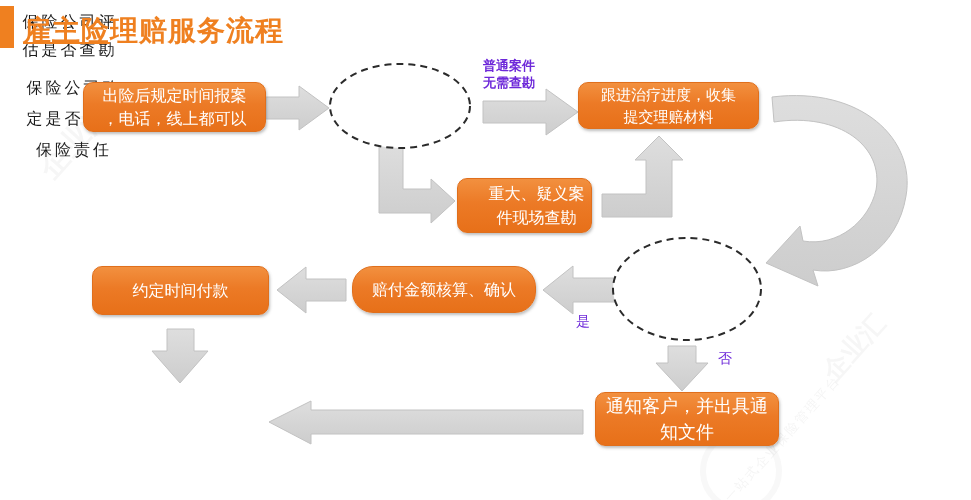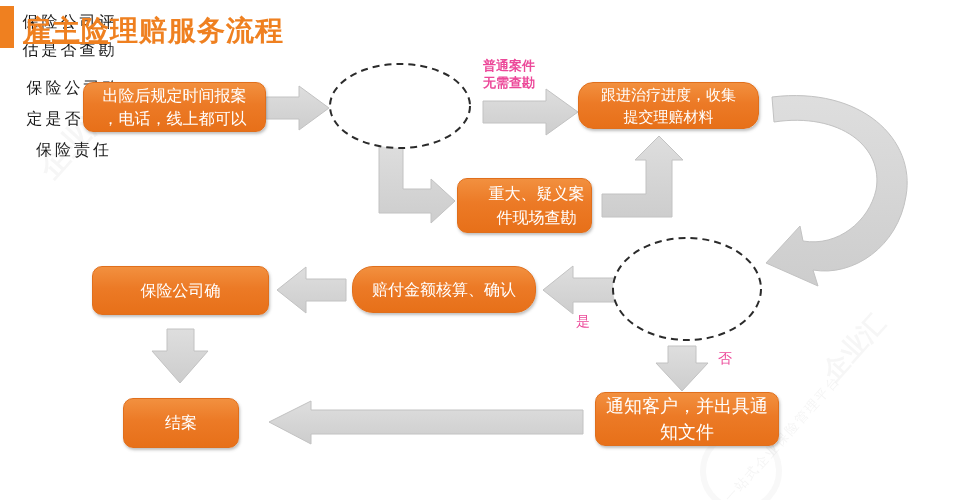--- a/index.html
+++ b/index.html
@@ -18,35 +18,35 @@
   
   .node{
     box-sizing:border-box;display:flex;align-items:center;justify-content:center;
     text-align:center;color:#fff;font-weight:500;
     background:linear-gradient(180deg,#F2903F 0%,#EC7A26 45%,#E77019 100%);
     border:1px solid #E06F1C;border-radius:10px;
     box-shadow:1px 2px 3px rgba(110,110,110,.45);
     white-space:pre-line;line-height:1.45;
   }
   .n-report {left:83px; top:82px; width:183px;height:50px;font-size:16px;}
-  .n-follow {left:578px;top:82px; width:181px;height:47px;font-size:15px;border-radius:15px;}
+  .n-follow {left:578px;top:82px; width:181px;height:47px;font-size:15px;}
   .n-survey {left:457px;top:178px;width:135px;height:55px;font-size:16px;padding-left:24px;}
   .n-settle {left:352px;top:266px;width:184px;height:47px;font-size:16px;border-radius:21px;}
   .n-pay    {left:92px; top:266px;width:177px;height:49px;font-size:16px;}
   .n-close  {left:123px;top:398px;width:116px;height:50px;font-size:16px;}
   .n-notify {left:595px;top:392px;width:184px;height:54px;font-size:18px;}
   
   .ellipse-text{
     box-sizing:border-box;display:flex;align-items:center;justify-content:center;
     text-align:center;color:#1a1a1a;font-weight:500;white-space:pre-line;letter-spacing:3px;
   }
   .n-evaluate {left:330px;top:70px; width:140px;height:72px; font-size:16px;line-height:28px;}
   .n-liability{left:613px;top:243px;width:148px;height:93px; font-size:16px;line-height:31px;}
   
-  .flabel{color:#ec4899;white-space:pre-line;}
+  .flabel{color:#6d28d9;white-space:pre-line;}
   .l-ordinary{left:483px;top:57px;font-size:13px;font-weight:700;line-height:17px;}
   .l-yes{left:570px;top:313px;width:26px;font-size:14px;text-align:center;}
   .l-no {left:712px;top:350px;width:26px;font-size:14px;text-align:center;}
   
   .wm{position:absolute;z-index:0;color:#6f6f6f;transform:rotate(-48deg);white-space:nowrap;}
   .wm-left  {left:30px; top:120px;font-size:30px;font-weight:800;opacity:.06;}
   .wm-mid   {left:815px;top:330px;font-size:26px;font-weight:800;opacity:.06;}
   .wm-tag   {left:700px;top:430px;font-size:13px;opacity:.07;letter-spacing:2px;}
   .wm-circle{left:700px;top:430px;width:70px;height:70px;border:6px solid #6f6f6f;border-radius:50%;opacity:.05;}
 </style>
@@ -100,22 +100,21 @@
   <div class="ellipse-text n-evaluate">保险公司评
 估是否查勘</div>
   <div class="node n-follow">跟进治疗进度，收集
 提交理赔材料</div>
   <div class="node n-survey">重大、疑义案
 件现场查勘</div>
   <div class="ellipse-text n-liability">保险公司确
 定是否属于
 保险责任</div>
   <div class="node n-settle">赔付金额核算、确认</div>
-  <div class="node n-pay">保险公司确</div>
-  <div class="node n-close">结案</div>
+  <div class="node n-pay">约定时间付款</div>
   <div class="node n-notify">通知客户，并出具通
 知文件</div>
 
   <div class="flabel l-ordinary">普通案件
 无需查勘</div>
   <div class="flabel l-yes">是</div>
   <div class="flabel l-no">否</div>
 
 </div>
 

